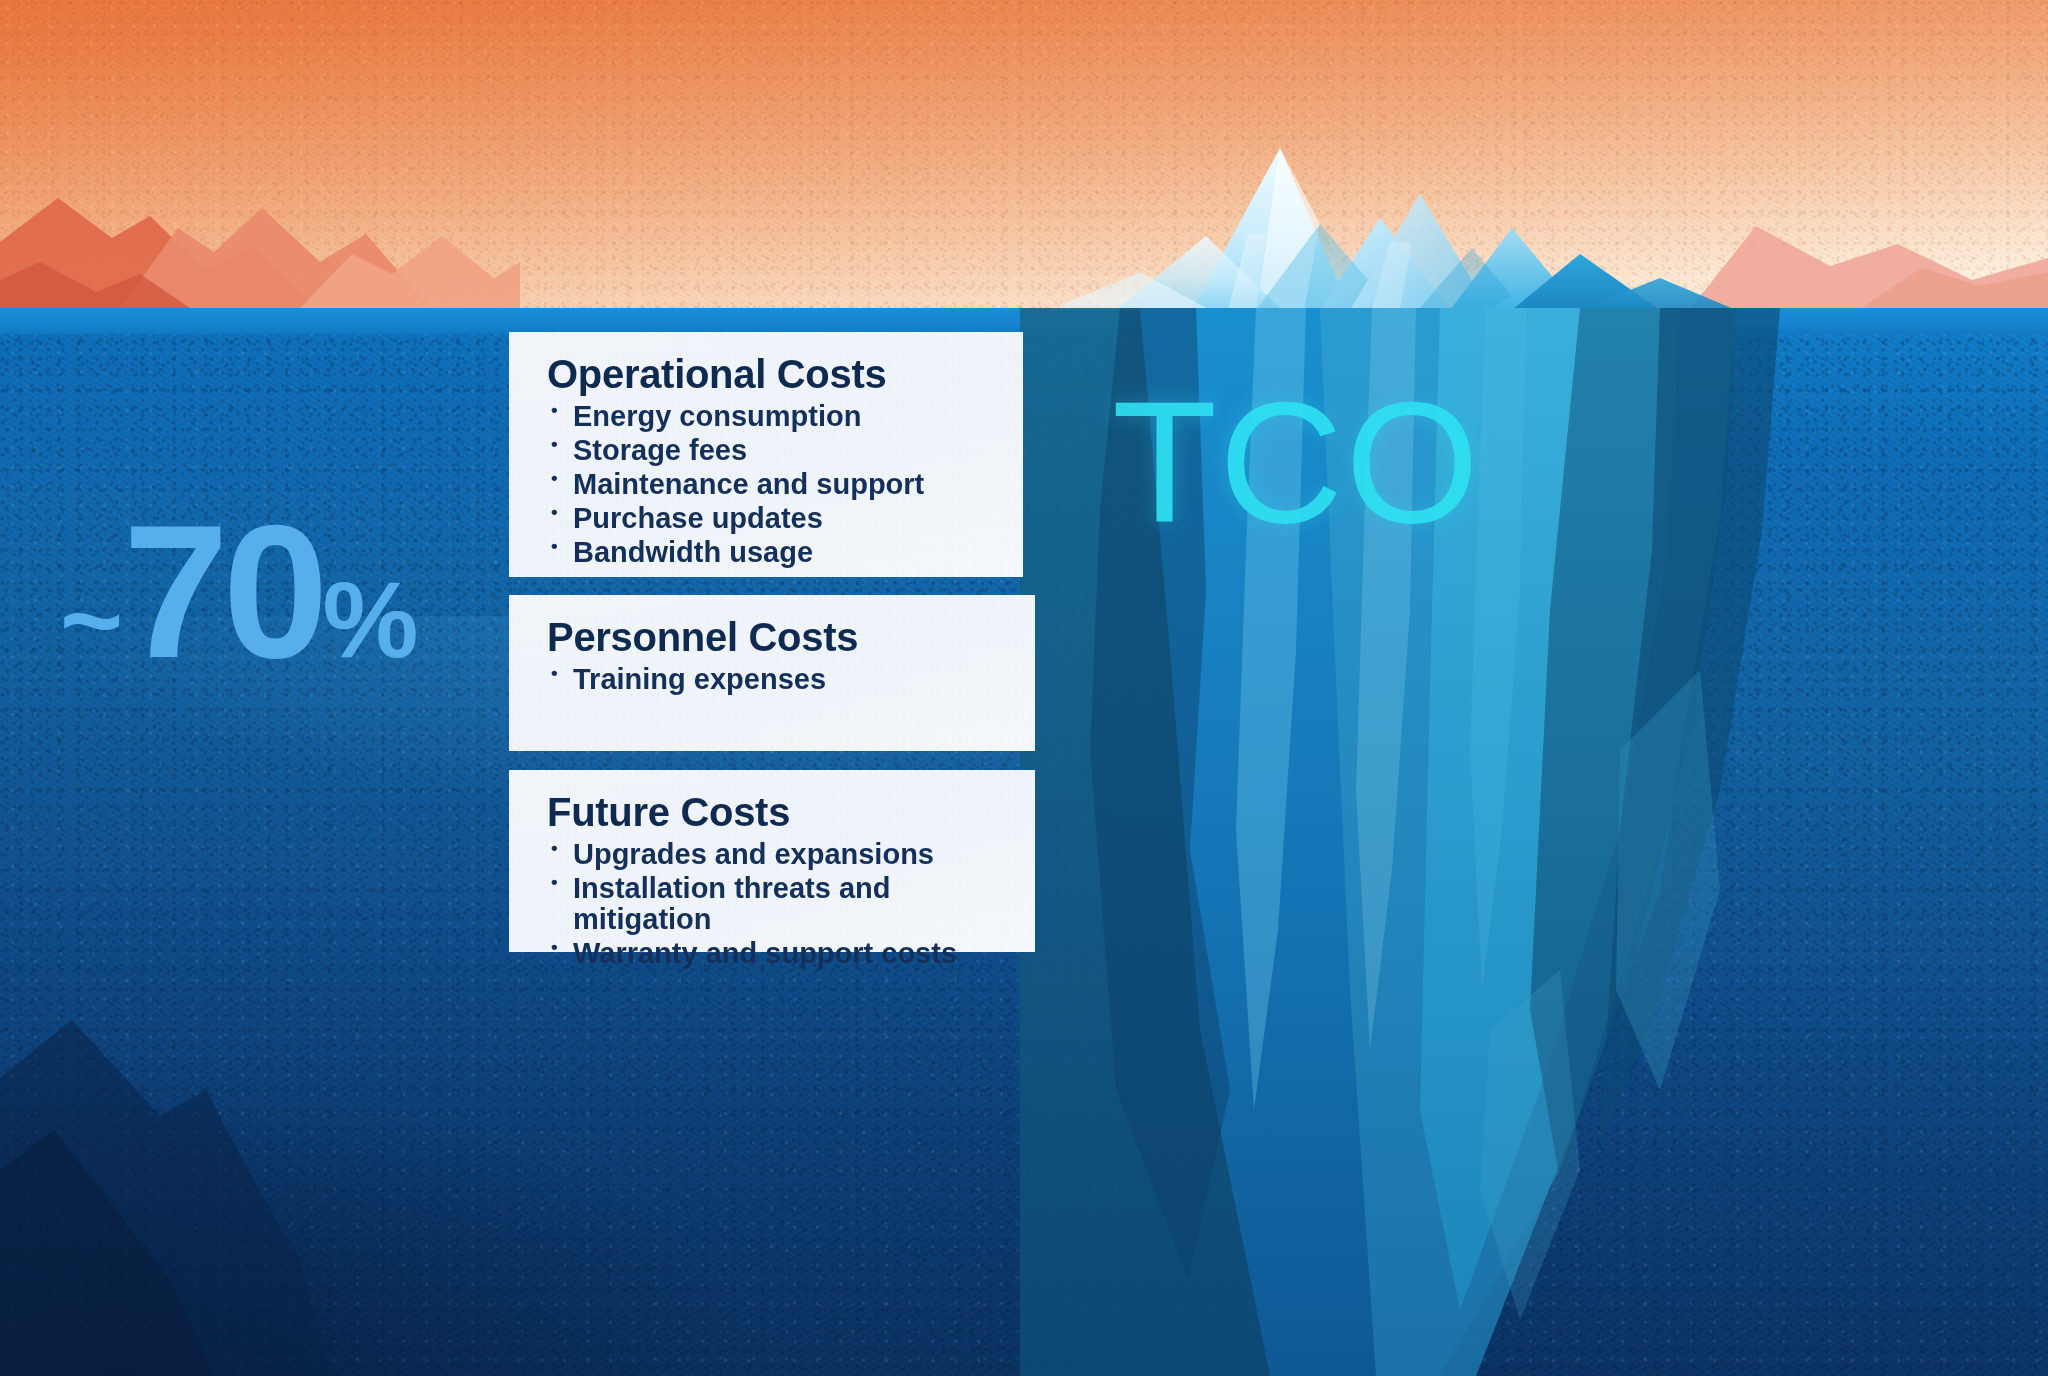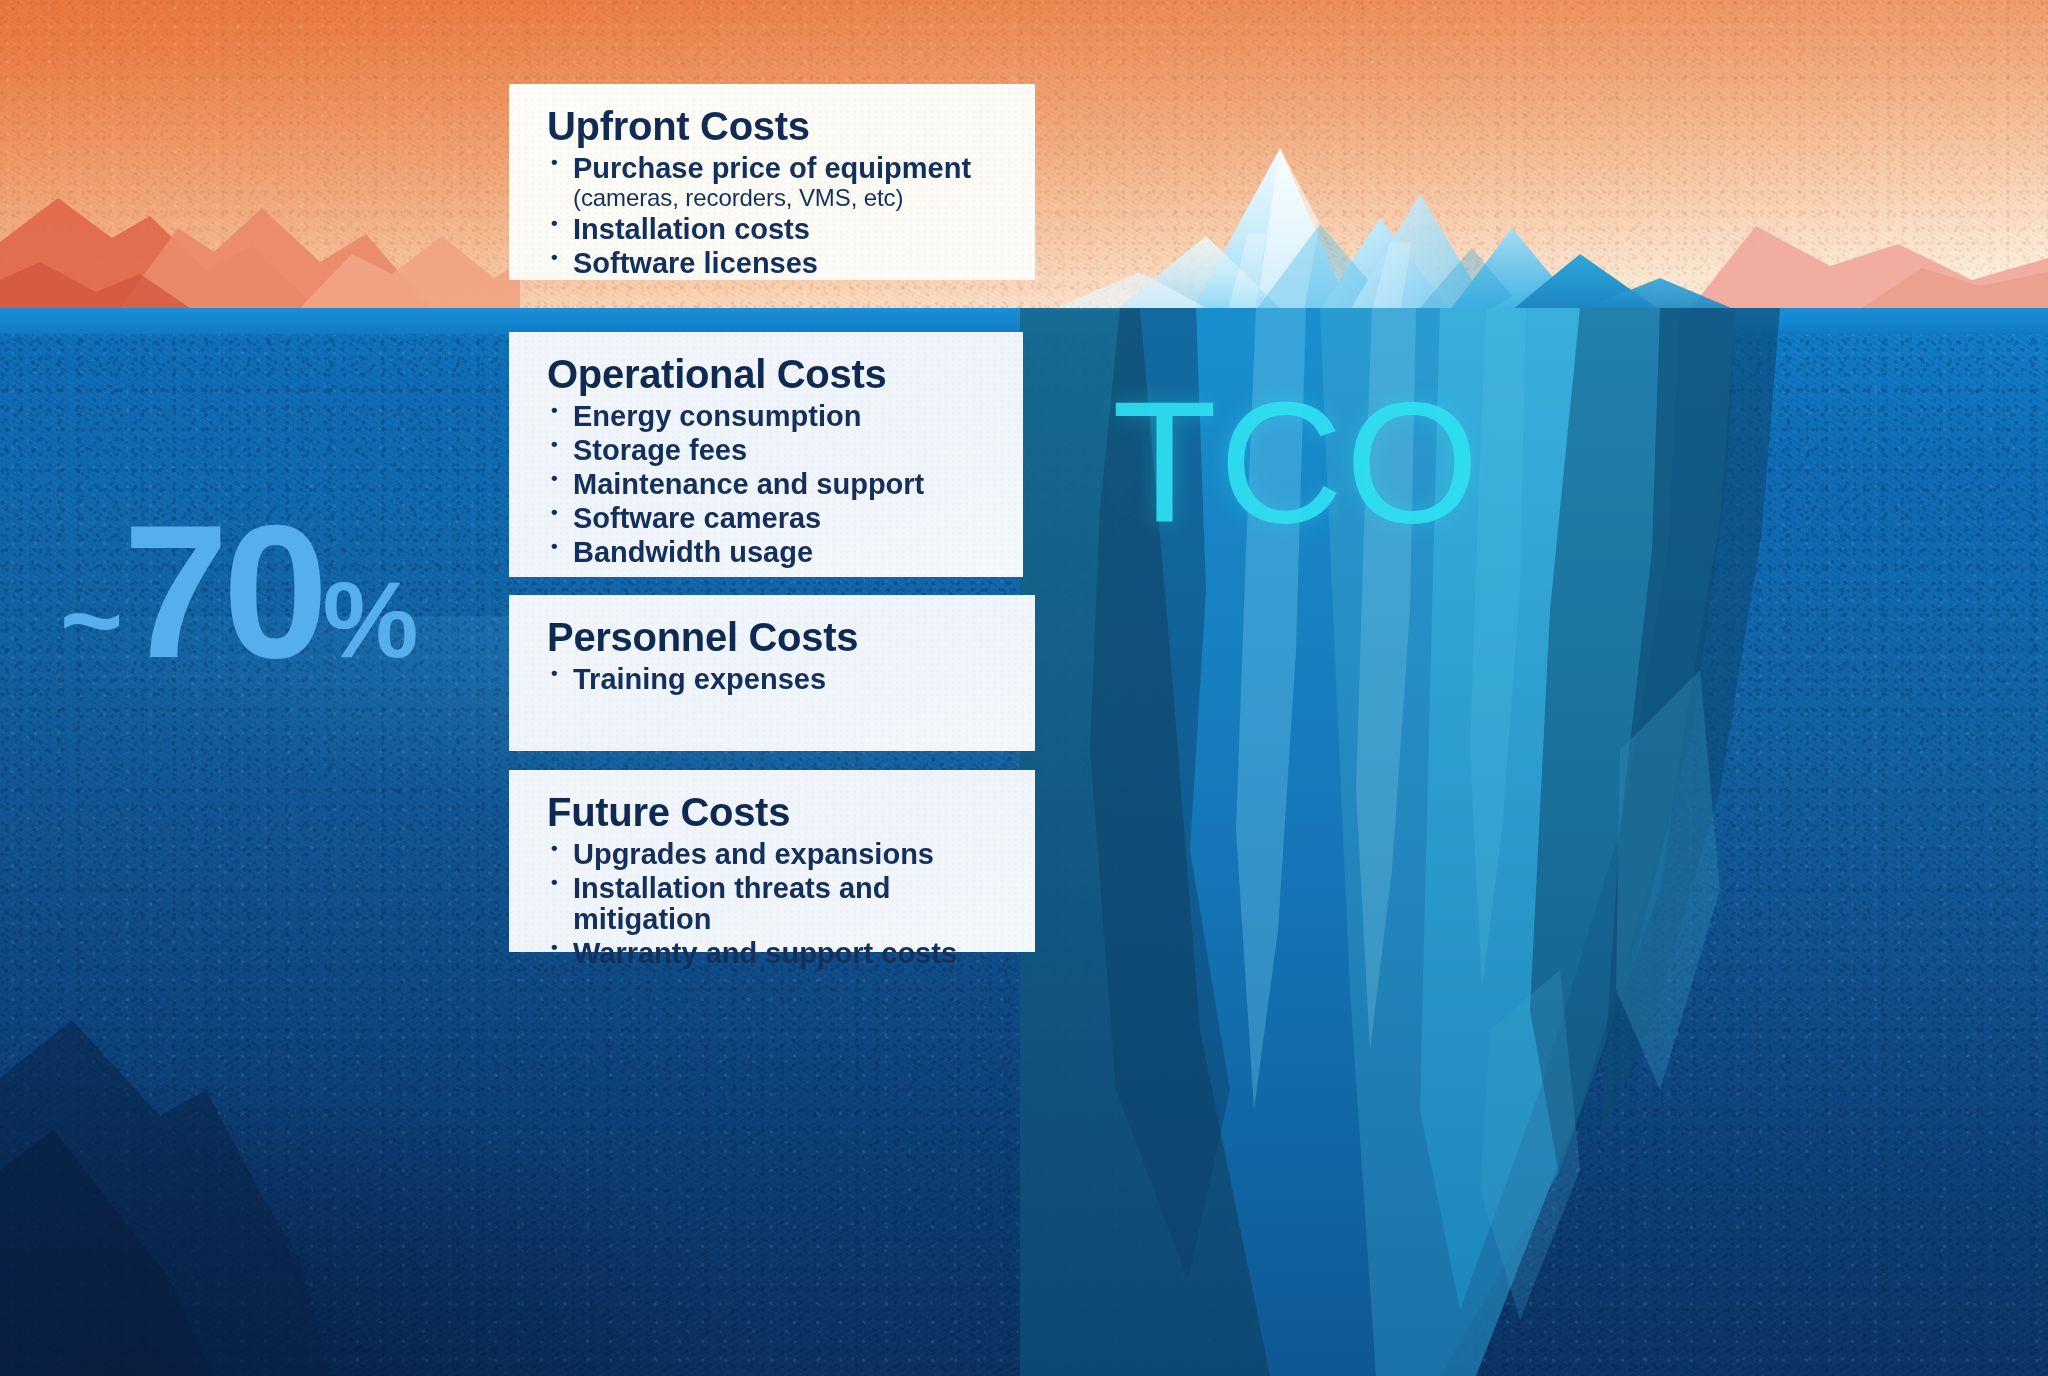--- a/index.html
+++ b/index.html
@@ -210,46 +210,29 @@
 
 
   <div class="pct-bot">
     <span class="sm">~</span><span class="big">70</span><span class="sm">%</span>
   </div>
 
   <div style="position:absolute;left:1112px;top:376px;font-size:172px;font-weight:400;
               color:#2fe0f2;opacity:.92;letter-spacing:2px;line-height:1;
               text-shadow:0 0 22px rgba(47,224,242,.35);">TCO</div>
 
-  <div class="card" id="card-upfront">
-    <div class="card-inner">
-      <h2>Upfront Costs</h2>
-      <ul>
-        <li>
-          <span>Purchase price of equipment</span>
-          <span class="sub">(cameras, recorders, VMS, etc)</span>
-        </li>
-        <li>
-          <span>Installation costs</span>
-        </li>
-        <li>
-          <span>Software licenses</span>
-        </li>
-      </ul>
-    </div>
-  </div>
 
   <div class="card" id="card-oper">
     <div class="card-inner">
       <h2>Operational Costs</h2>
       <ul>
         <li><span>Energy consumption</span></li>
         <li><span>Storage fees</span></li>
         <li><span>Maintenance and support</span></li>
-        <li><span>Software cameras</span></li>
+        <li><span>Purchase updates</span></li>
         <li><span>Bandwidth usage</span></li>
       </ul>
     </div>
   </div>
 
   <div class="card" id="card-pers">
     <div class="card-inner">
       <h2>Personnel Costs</h2>
       <ul>
         <li><span>Training expenses</span></li>

